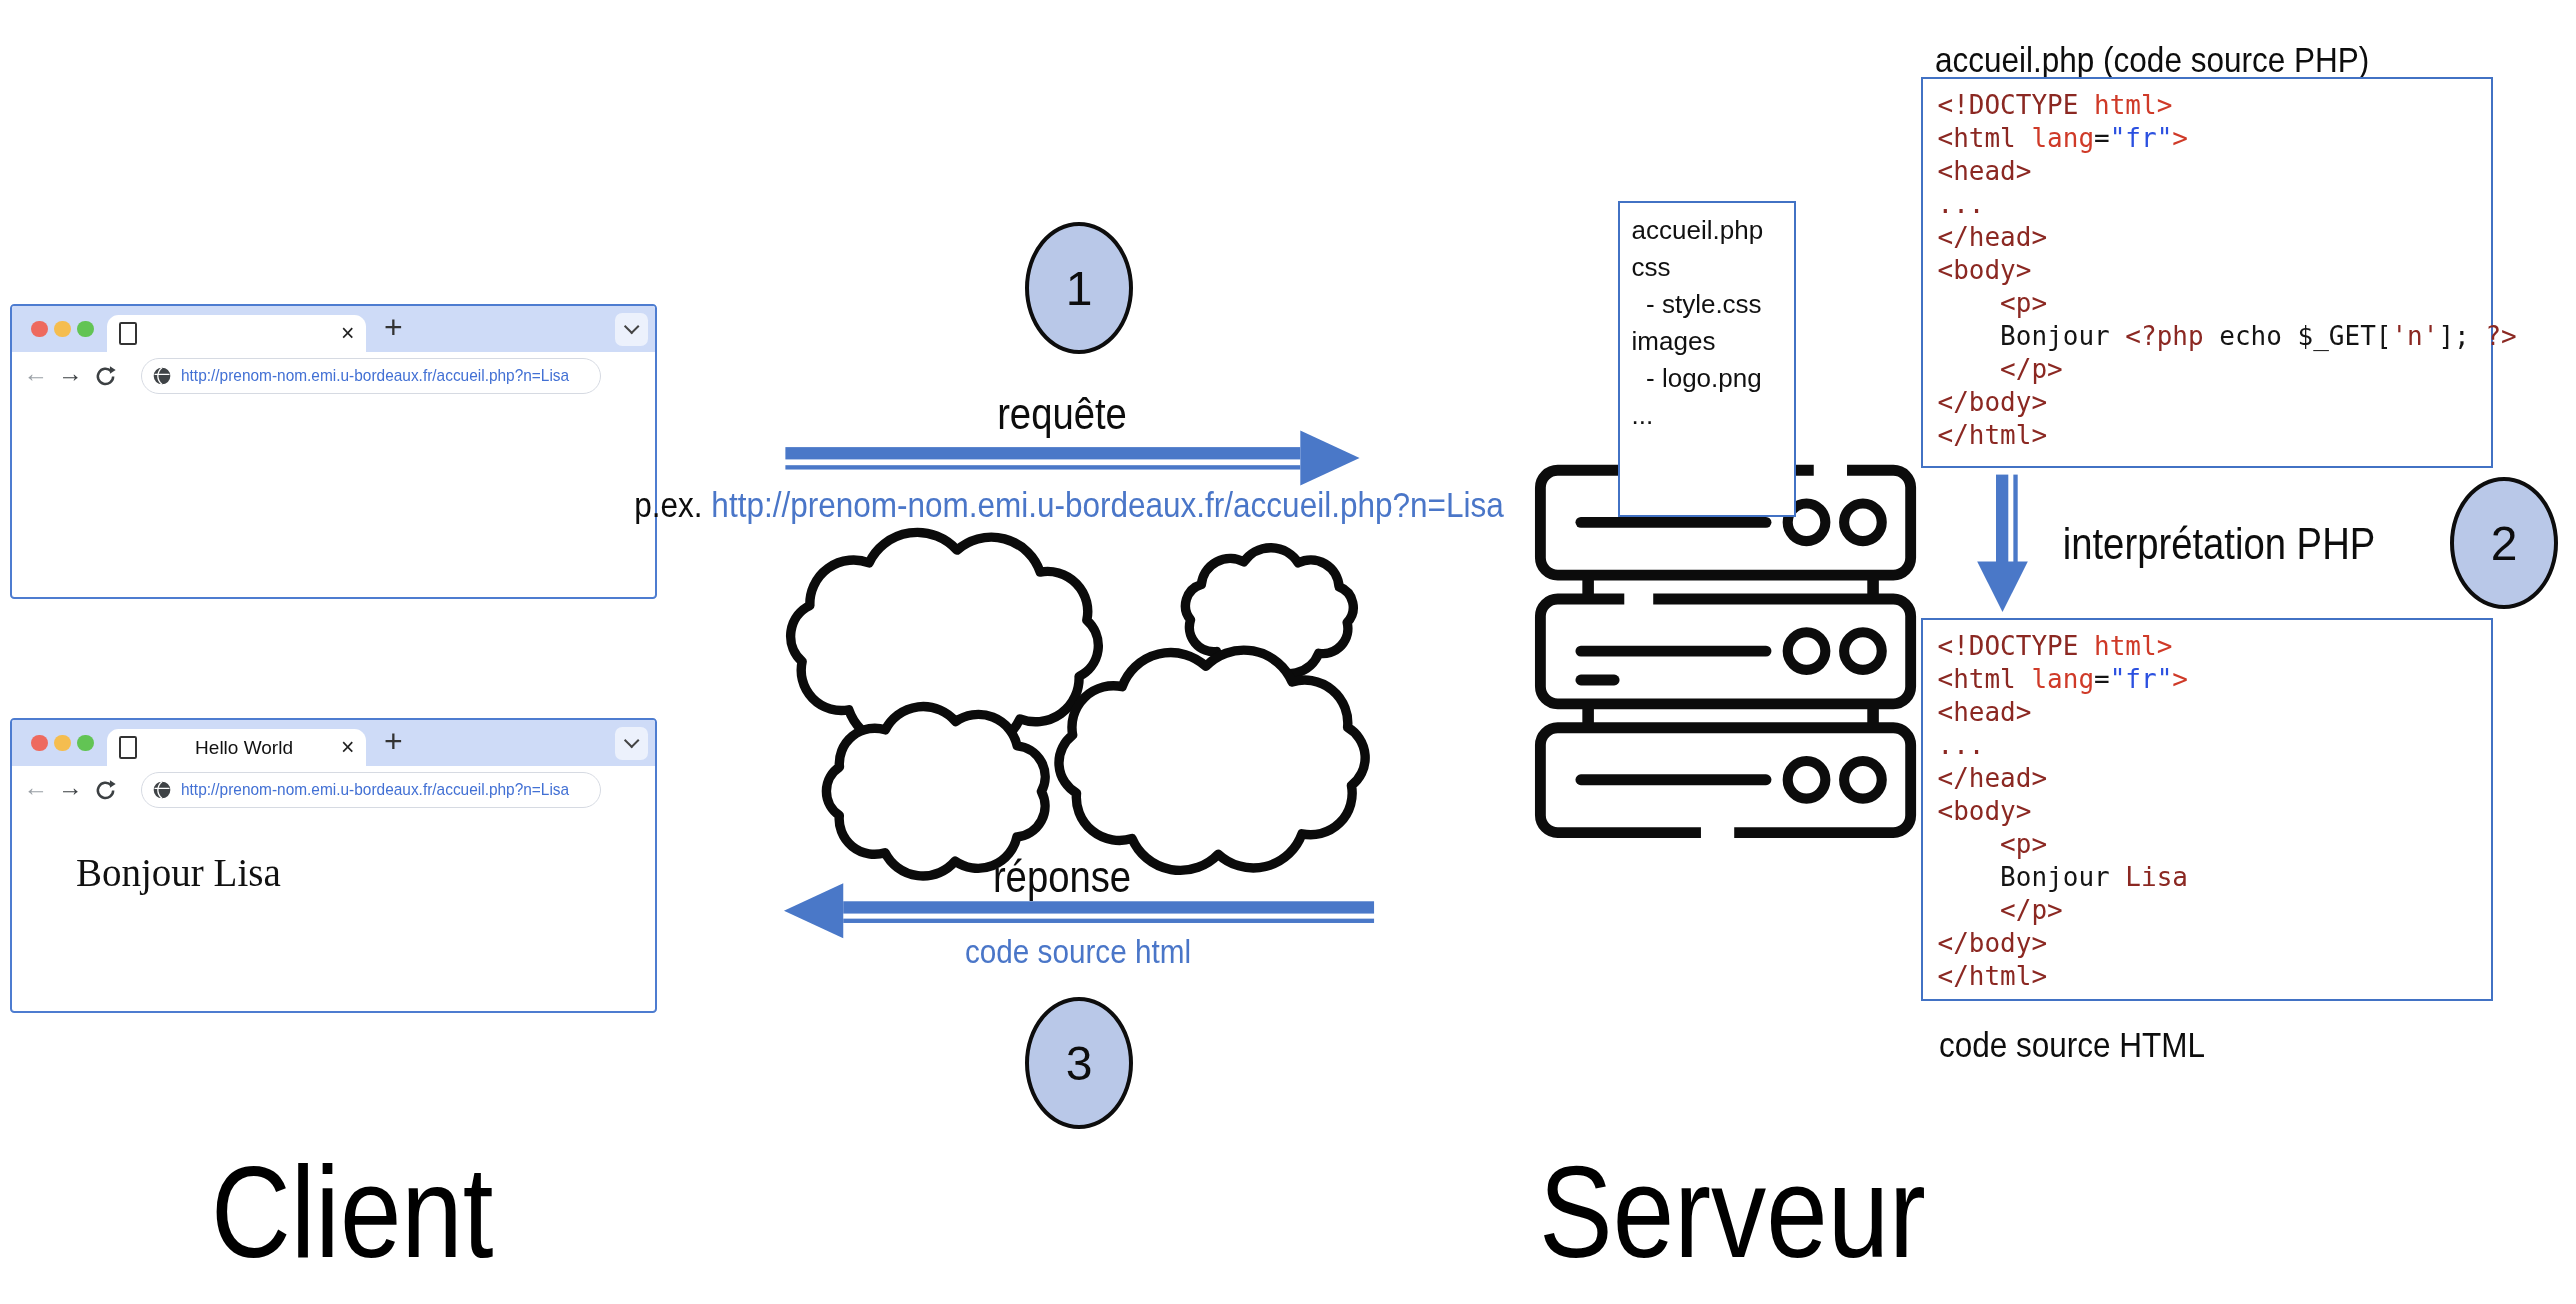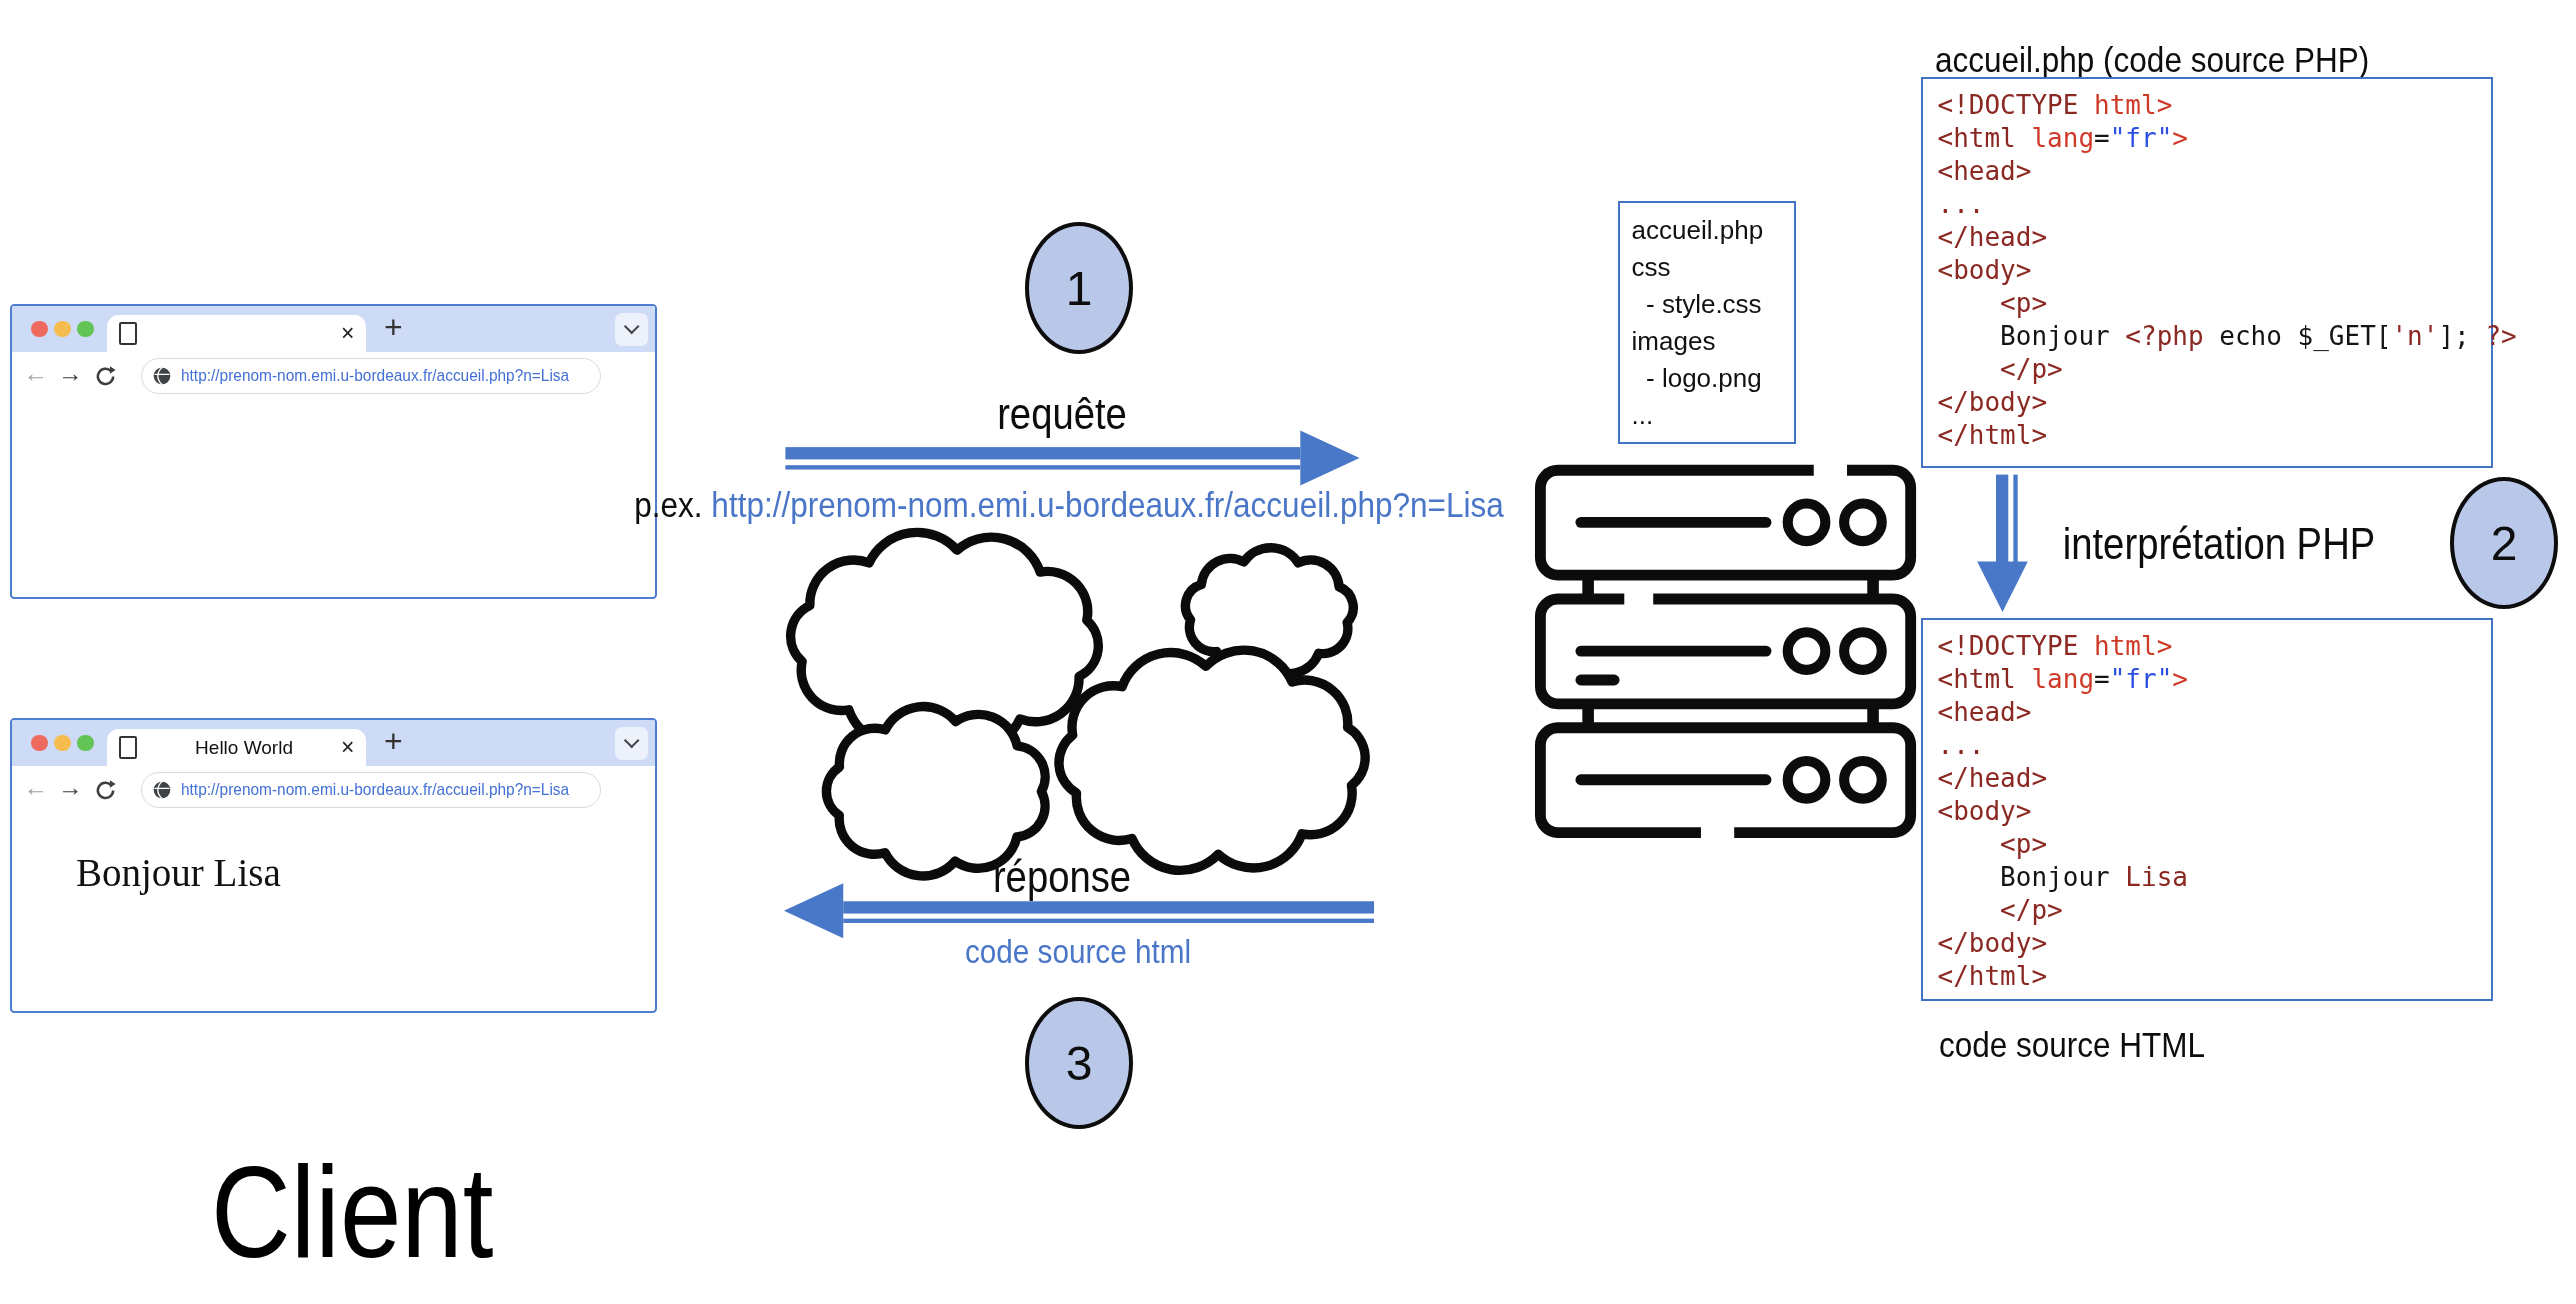--- a/index.html
+++ b/index.html
@@ -30,21 +30,21 @@
   .navic.reload{left:82px;top:13px;}
   .urlpill{position:absolute;left:129px;top:5.8px;width:460px;height:36px;border:1.4px solid #d6dae2;
            border-radius:19.5px;display:flex;align-items:center;box-sizing:border-box;padding-left:10px;background:#fff;}
   .urltext{margin-left:8.7px;font-size:16.6px;color:#4270d4;white-space:nowrap;
            display:inline-block;transform:scaleX(.93);transform-origin:0 50%;}
   .pagebody{position:relative;height:194px;background:#fff;}
   .pagetext{position:absolute;left:64px;top:35px;font-family:"Liberation Serif",serif;
             font-size:39px;color:#111;white-space:nowrap;}
 
   
-  .filebox{position:absolute;left:1618px;top:201px;width:178px;height:243px;border:2.2px solid #4272c4;
+  .filebox{position:absolute;left:1618px;top:201px;width:178px;height:316px;border:2.2px solid #4272c4;
            box-sizing:border-box;padding:8.7px 0 0 11.6px;background:#fff;}
   .file-line{font-size:26px;line-height:37px;white-space:pre;color:#111;}
   .codebox{position:absolute;left:1921px;width:572px;border:2.2px solid #4272c4;box-sizing:border-box;
            background:#fff;padding:10px 0 0 14.5px;font-family:"DejaVu Sans Mono",monospace;}
   .code-line{font-size:26px;line-height:33px;white-space:pre;}
   .seg-tag{color:#8b2822;} .seg-kw{color:#cf3a28;} .seg-val{color:#2b50e0;} .seg-txt{color:#141414;}
 
   
   .pos{position:absolute;transform:translate(-50%,-50%);white-space:nowrap;text-align:left;}
   .posL{position:absolute;white-space:nowrap;}
@@ -239,20 +239,23 @@
   </div>
   <div class="posL title48" style="left:1935px;top:26px;margin-top:14px;">
     <span class="nL90">accueil.php (code source PHP)</span>
   </div>
   <div class="posL title48" style="left:1939px;top:1025px;">
     <span class="nL90">code source HTML</span>
   </div>
   <div class="posL big" style="left:211px;top:1144px;">
     <span class="nL85b">Client</span>
   </div>
+  <div class="posL big" style="left:1539px;top:1144px;">
+    <span class="nL85b">Serveur</span>
+  </div>
 
   <div class="filebox" id="file-box">
       <div class="file-line">accueil.php</div>
       <div class="file-line">css</div>
       <div class="file-line">  - style.css</div>
       <div class="file-line">images</div>
       <div class="file-line">  - logo.png</div>
       <div class="file-line">...</div>
     </div>
 

